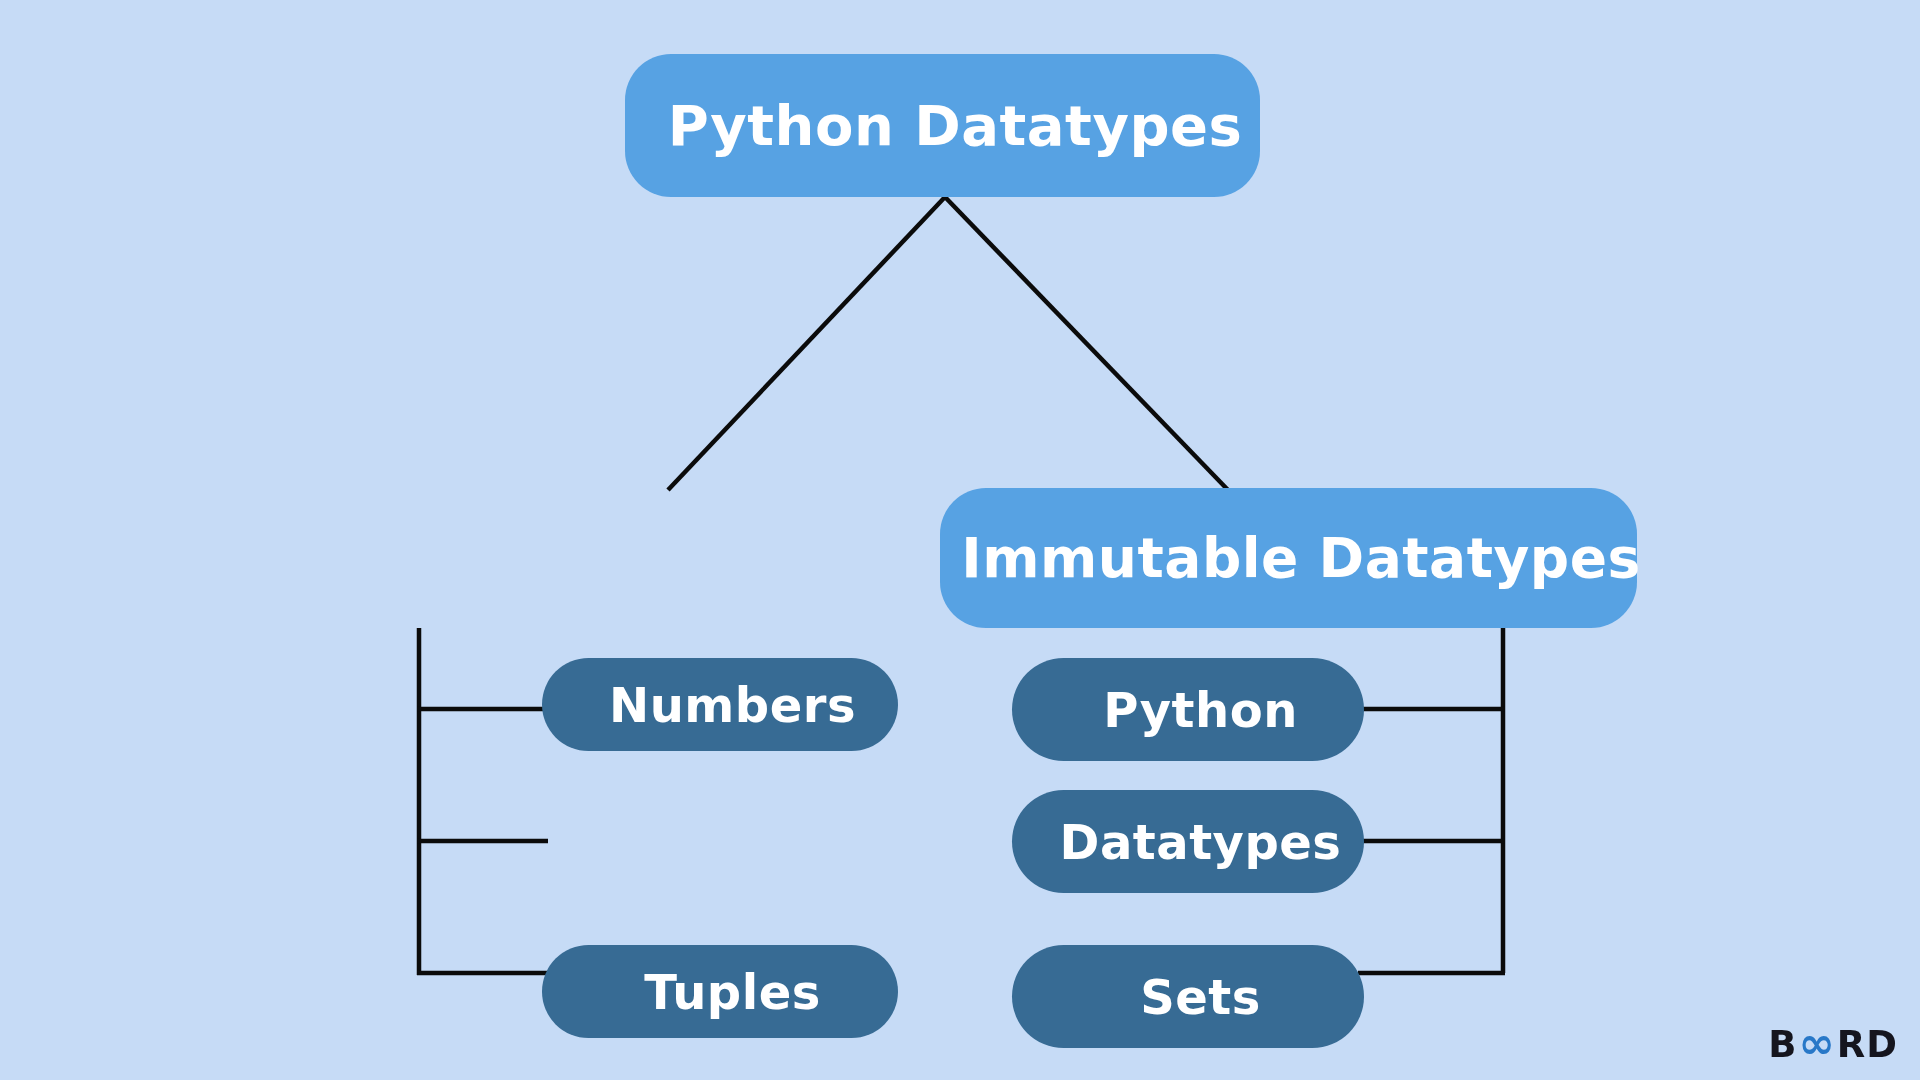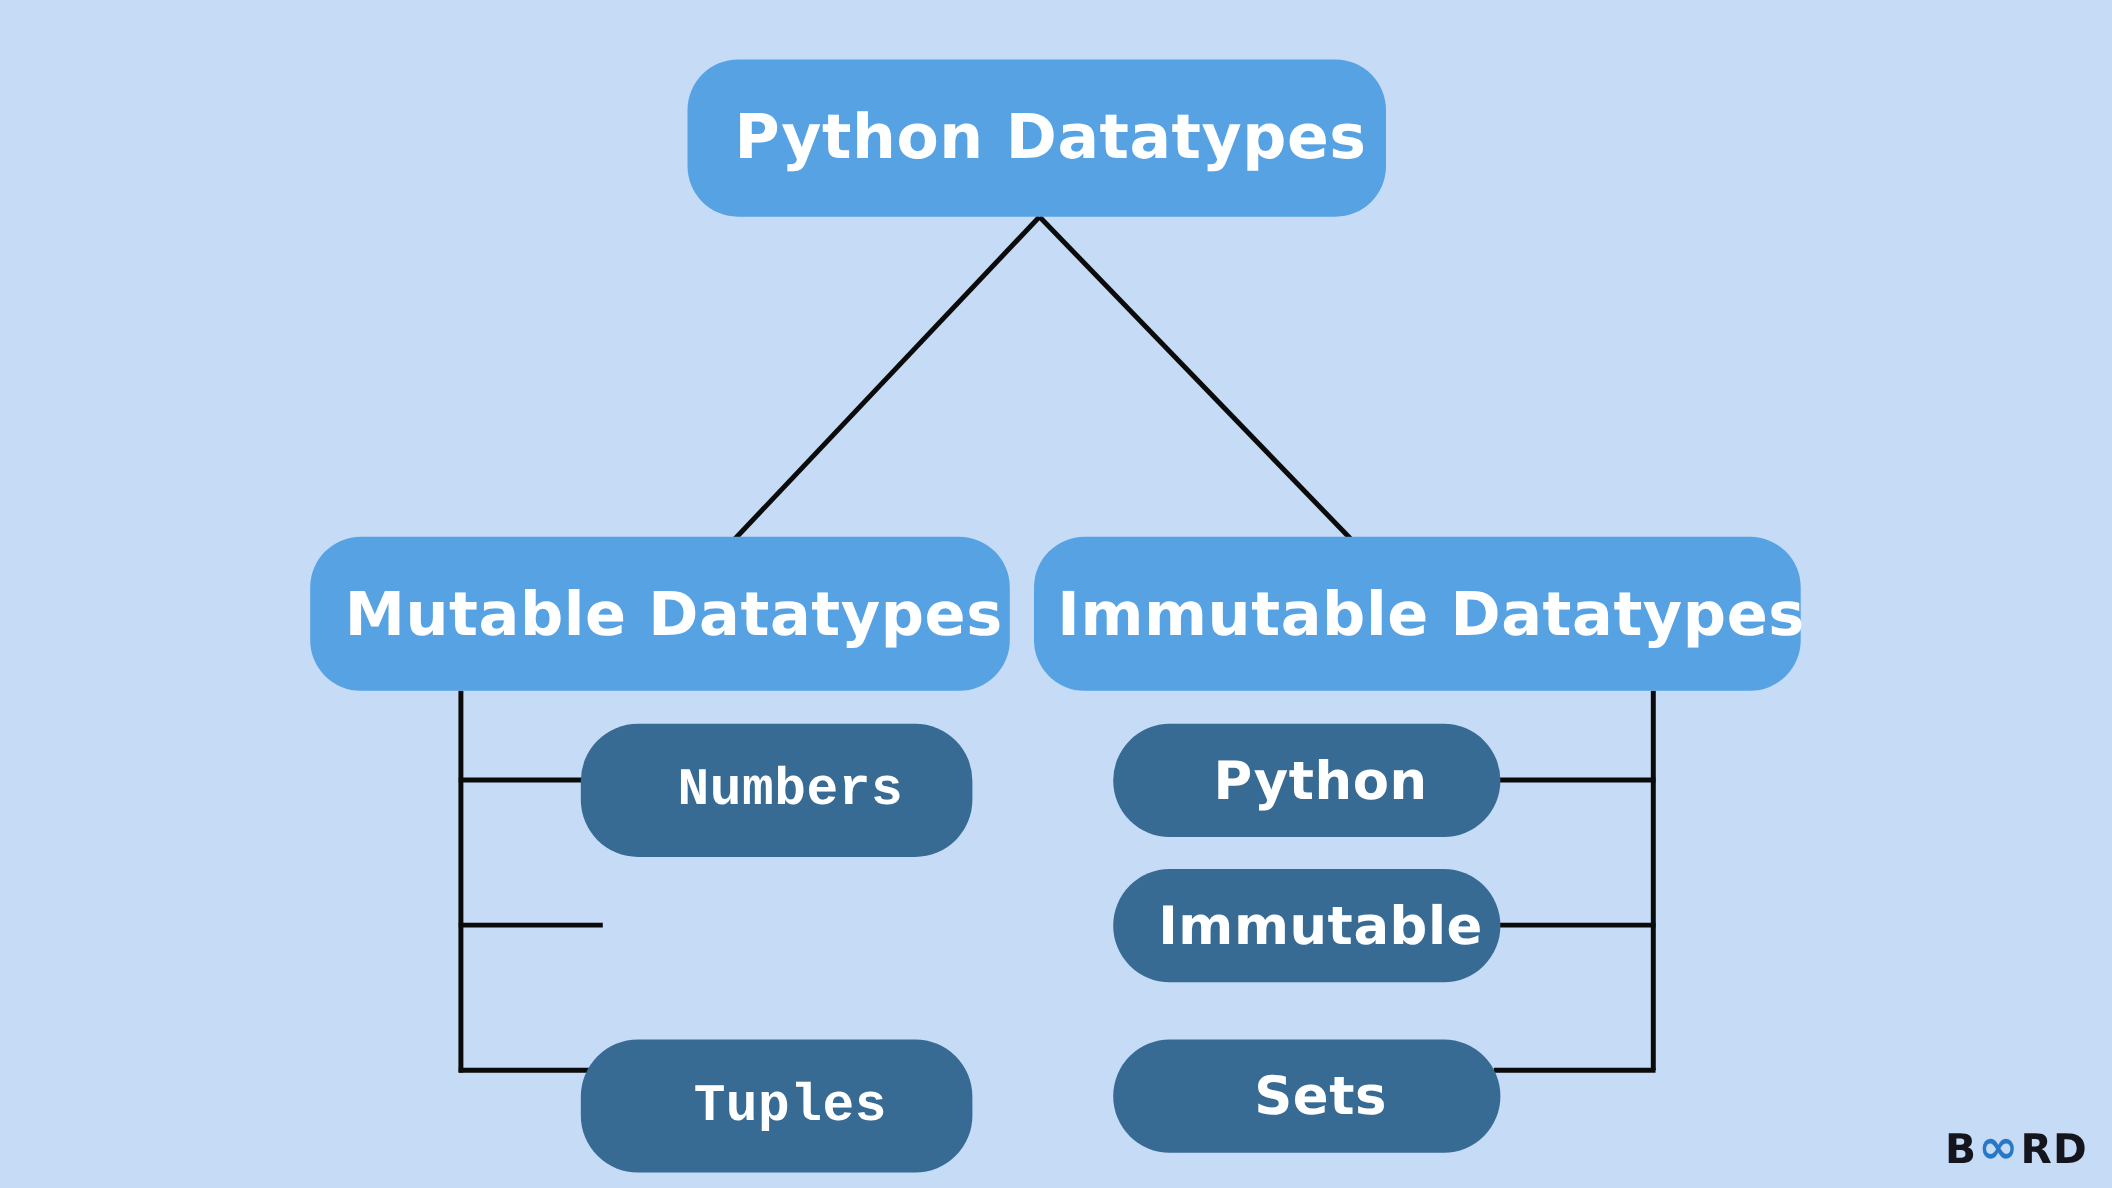--- a/index.html
+++ b/index.html
@@ -24,21 +24,21 @@
     position:absolute;
     display:flex;align-items:center;justify-content:center;
     color:#ffffff;font-weight:bold;letter-spacing:0.5px;
     text-align:center;white-space:nowrap;padding-left:25px;
   }
   .node.light{background:var(--node-light);border-radius:46px;font-size:55px;}
   .node.dark{background:var(--node-dark);border-radius:52px;font-size:48px;}
   .node.root{left:625px;top:54px;width:635px;height:143px;font-size:56px;}
   .node.branch-left{left:282px;top:488px;width:636px;height:140px;}
   .node.branch-right{left:940px;top:488px;width:697px;height:140px;text-align:right;}
-  .leaf-l{left:528px;width:356px;height:121px;font-family:Liberation Mono, monospace;}
+  .leaf-l{left:542px;width:356px;height:93px;}
   .leaf-r{left:1012px;width:352px;height:103px;}
   .row0{top:658px;} .row1{top:790px;} .row2{top:922px;margin-top:23px;}
   .logo{
     position:absolute;right:22px;bottom:14px;
     font-size:37px;font-weight:bold;color:var(--logo-dark);
     letter-spacing:1px;display:flex;align-items:center;
   }
   .logo .inf{
     color:var(--logo-blue);
     font-size:1.18em;line-height:1;font-weight:bold;
@@ -60,32 +60,31 @@
     <line x1="417" y1="973" x2="548" y2="973"></line>
 
     <line x1="1503" y1="628" x2="1503" y2="973"></line>
     <line x1="1358" y1="709" x2="1505" y2="709"></line>
     <line x1="1358" y1="841" x2="1505" y2="841"></line>
     <line x1="1358" y1="973" x2="1505" y2="973"></line>
   </svg>
 
   <div class="node light root">Python Datatypes</div>
 
-  <div class="node light branch-left">Mutable Datatypes</div>
 
   <div class="node light branch-right">Immutable Datatypes</div>
 
   <div class="node dark leaf-l row0">Numbers</div>
 
 
   <div class="node dark leaf-l row2">Tuples</div>
 
   <div class="node dark leaf-r row0">Python</div>
 
-  <div class="node dark leaf-r row1">Immutable</div>
+  <div class="node dark leaf-r row1">Datatypes</div>
 
   <div class="node dark leaf-r row2">Sets</div>
 
   <div class="logo">
     <span>B</span>
     <span class="inf">∞</span>
     <span>RD</span>
   </div>
 
 </div>

